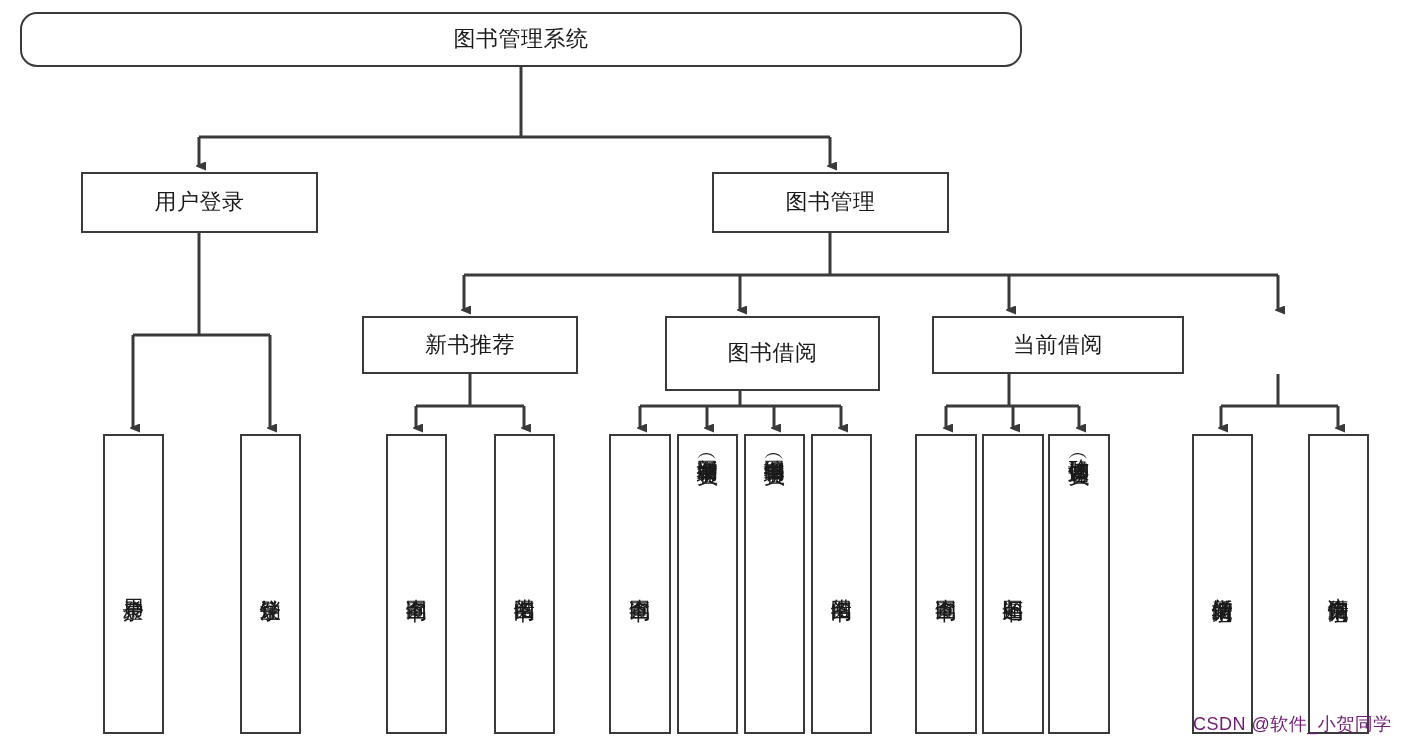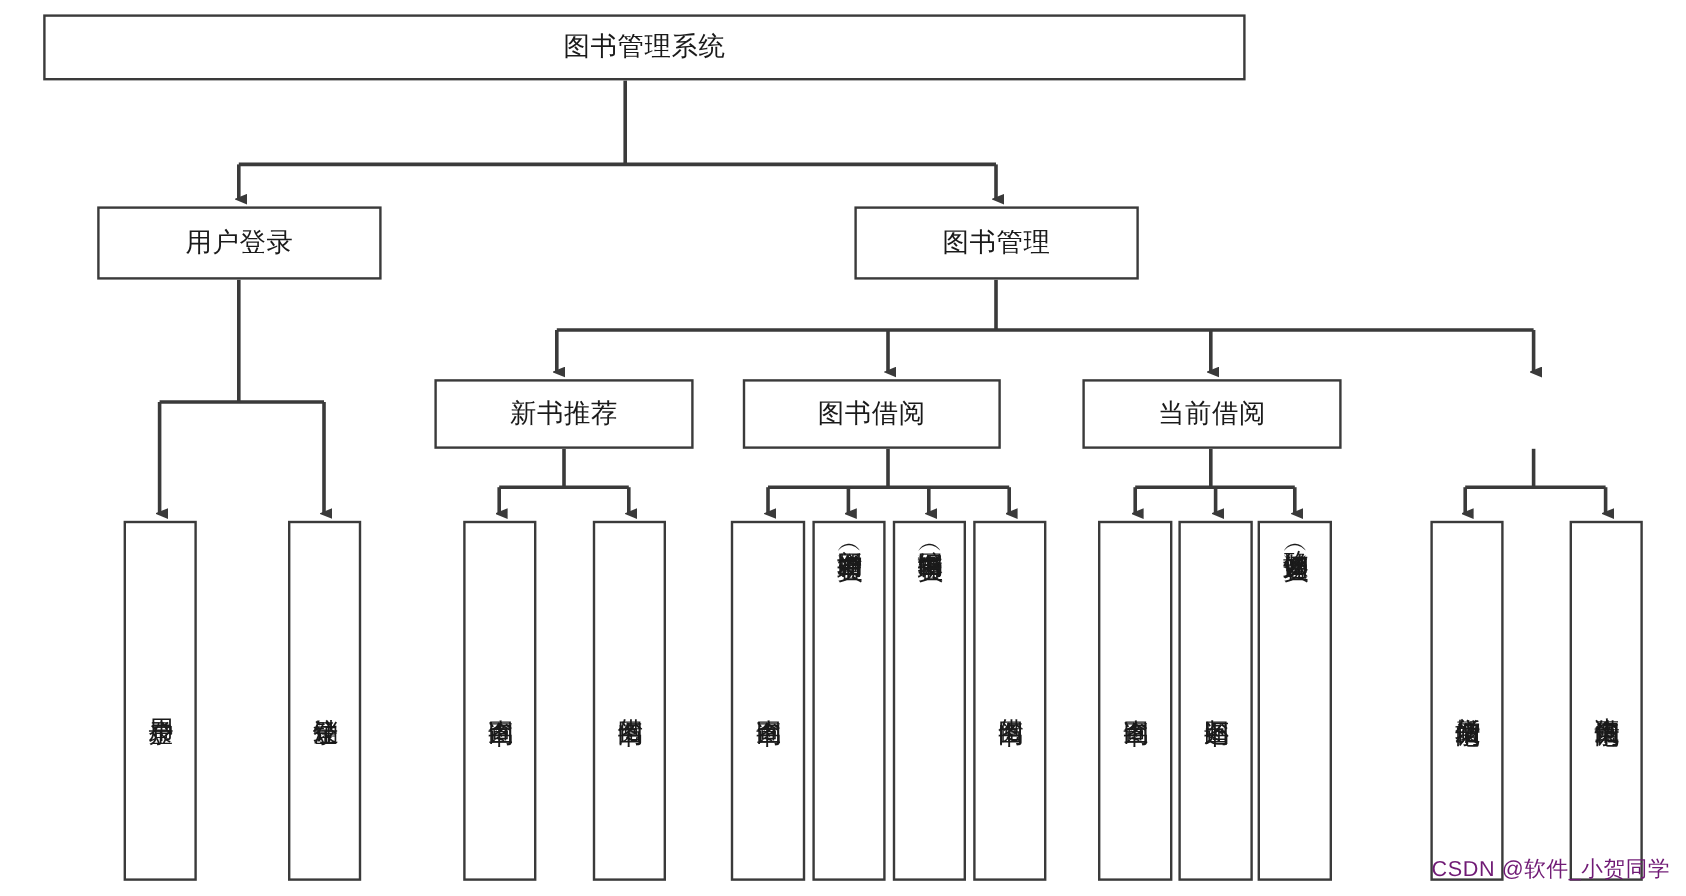--- a/index.html
+++ b/index.html
@@ -120,38 +120,38 @@
       <path d="M1013,406 L1013,428" marker-end="url(#arrow)"></path>
       <path d="M1079,406 L1079,428" marker-end="url(#arrow)"></path>
 
       <path d="M1278,374 L1278,406"></path>
       <path d="M1221,406 L1338,406"></path>
       <path d="M1221,406 L1221,428" marker-end="url(#arrow)"></path>
       <path d="M1338,406 L1338,428" marker-end="url(#arrow)"></path>
     </g>
   </svg>
 
-  <div class="node-box" style="left:36px; top:12px; width:1002px; height:55px;">
+  <div class="node-box" style="left:20px; top:12px; width:1002px; height:55px;border-radius:17px;">
     <span class="node-label-h">图书管理系统</span>
   </div>
 
   <div class="node-box" style="left:81px; top:172px; width:237px; height:61px;">
     <span class="node-label-h">用户登录</span>
   </div>
   <div class="node-box" style="left:362px; top:316px; width:216px; height:58px;">
     <span class="node-label-h">新书推荐</span>
   </div>
 
   <div class="node-box" style="left:712px; top:172px; width:237px; height:61px;">
     <span class="node-label-h">图书管理</span>
   </div>
-  <div class="node-box" style="left:619px; top:316px; width:215px; height:58px;">
+  <div class="node-box" style="left:665px; top:316px; width:215px; height:75px;">
     <span class="node-label-h">图书借阅</span>
   </div>
-  <div class="node-box" style="left:902px; top:316px; width:216px; height:58px;">
+  <div class="node-box" style="left:932px; top:316px; width:252px; height:58px;">
     <span class="node-label-h">当前借阅</span>
   </div>
 
   <div class="node-box leaf-box center-v" style="left:103px; top:434px; width:61px; height:300px;">
     <span class="node-label-v">用户登录</span>
   </div>
   <div class="node-box leaf-box center-v" style="left:240px; top:434px; width:61px; height:300px;">
     <span class="node-label-v">注销登录</span>
   </div>
 

